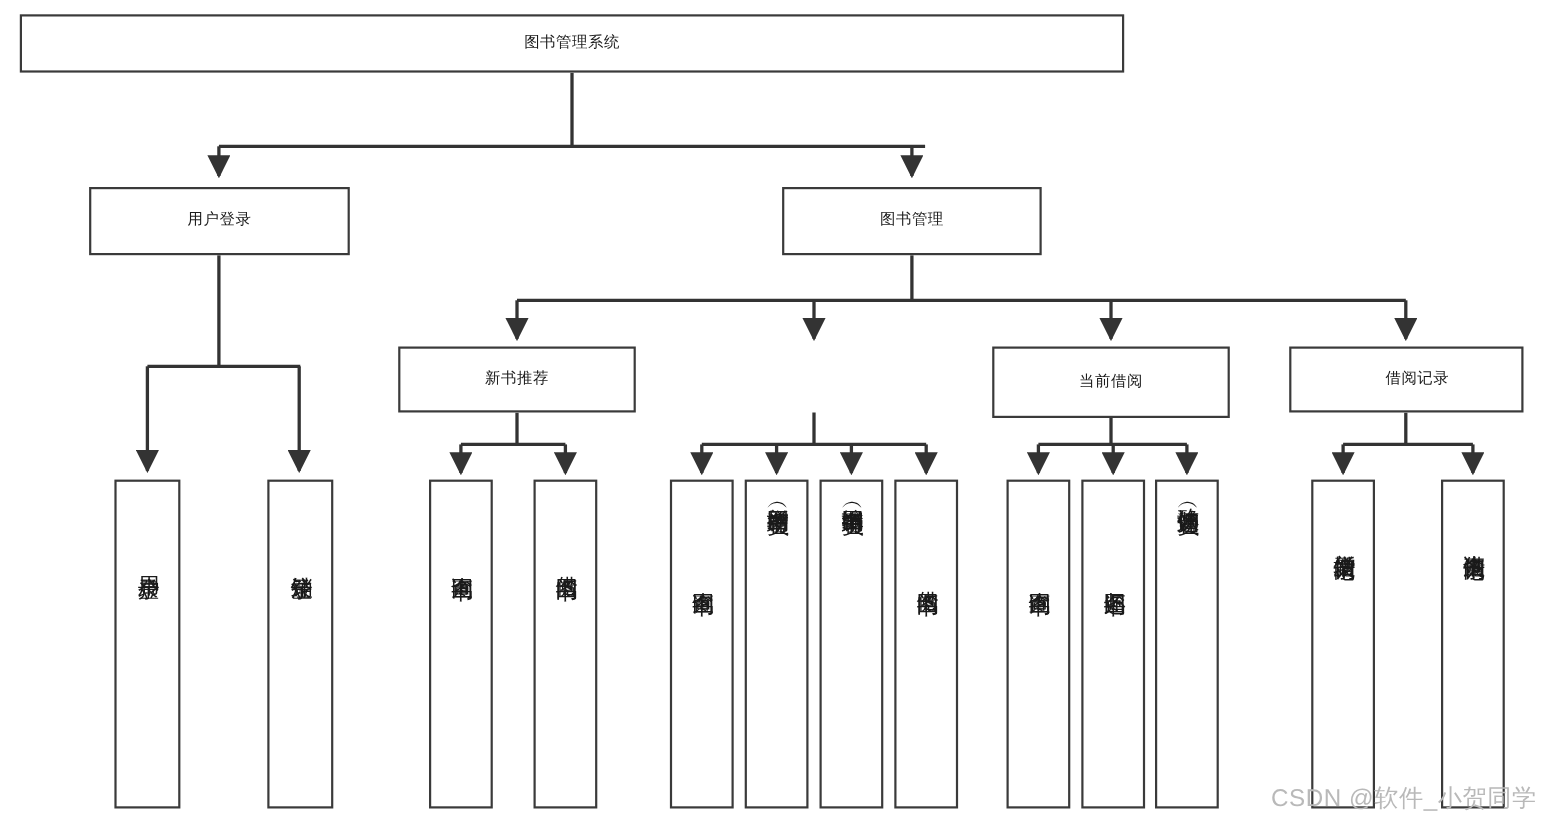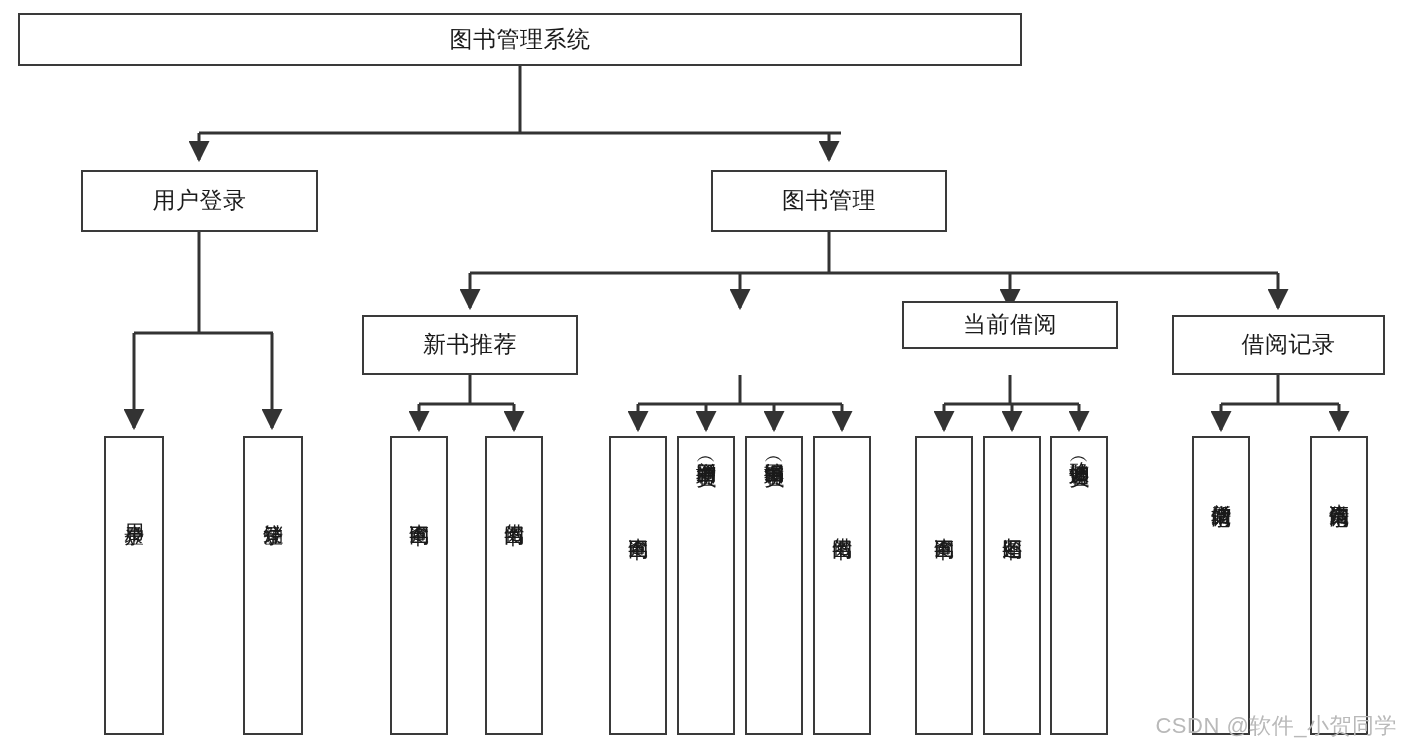--- a/index.html
+++ b/index.html
@@ -31,21 +31,21 @@
     box-sizing: border-box;
     background: #ffffff;
     border: 2.5px solid #3a3a3a;
     display: flex;
     align-items: center;
     justify-content: center;
     color: #1a1a1a;
   }
   .node.horiz .label {
     writing-mode: horizontal-tb;
-    font-size: 23px;
+    font-size: 14px;
     line-height: 1.1;
     letter-spacing: 0.5px;
     white-space: nowrap;
     font-family: Liberation Serif, serif;
   }
   .node.vert {
     align-items: flex-start;
     justify-content: center;
     padding-top: 6px;
   }
@@ -141,21 +141,21 @@
   <div class="node horiz" style="left:81px; top:170px; width:237px; height:62px;">
     <span class="label">用户登录</span>
   </div>
   <div class="node horiz" style="left:362px; top:315px; width:216px; height:60px;">
     <span class="label">新书推荐</span>
   </div>
 
   <div class="node horiz" style="left:711px; top:170px; width:236px; height:62px;">
     <span class="label">图书管理</span>
   </div>
-  <div class="node horiz" style="left:902px; top:301px; width:216px; height:48px;">
+  <div class="node horiz" style="left:902px; top:315px; width:216px; height:65px;">
     <span class="label">当前借阅</span>
   </div>
   <div class="node horiz" style="left:1172px; top:315px; width:213px; height:60px;padding-left:20px;">
     <span class="label">借阅记录</span>
   </div>
 
   <div class="node vert mid" style="left:104px; top:436px; width:60px; height:299px;">
     <span class="label">用户登录</span>
   </div>
   <div class="node vert mid" style="left:243px; top:436px; width:60px; height:299px;">

